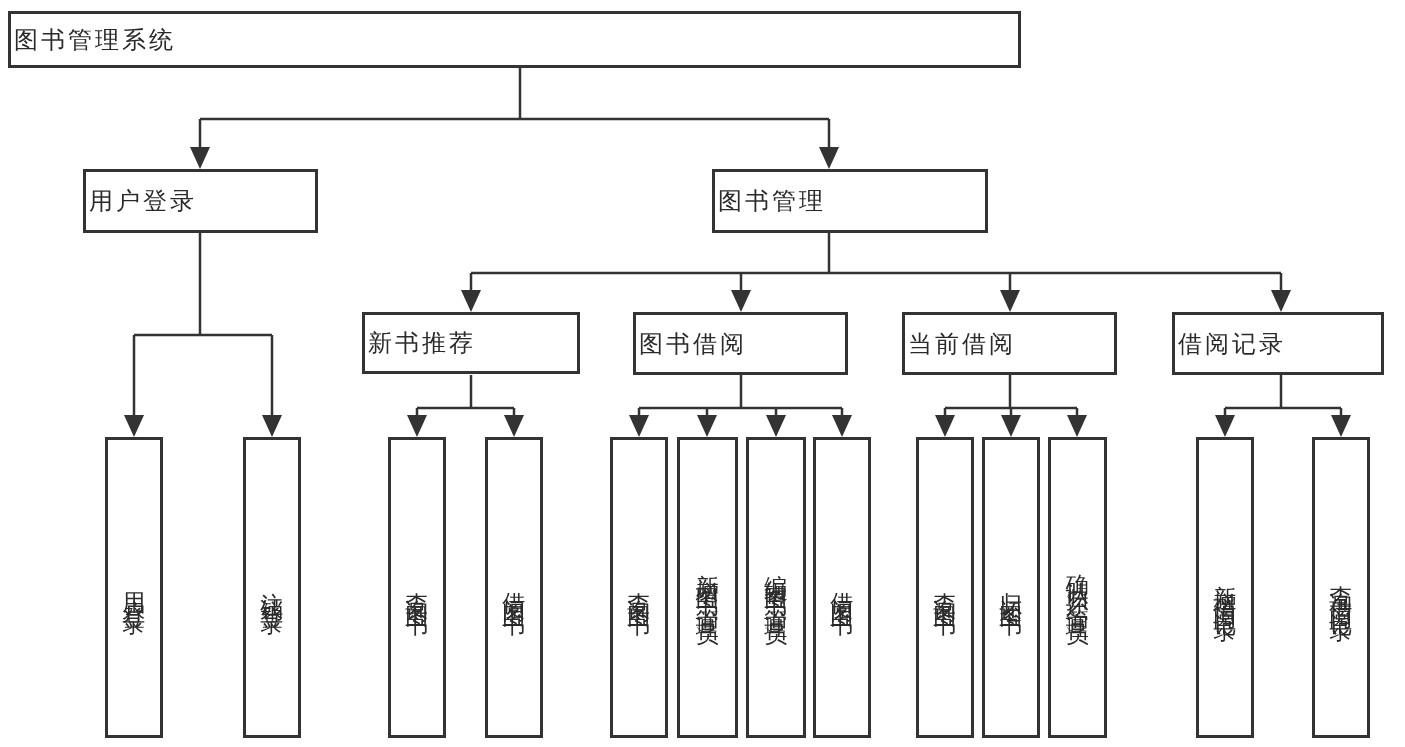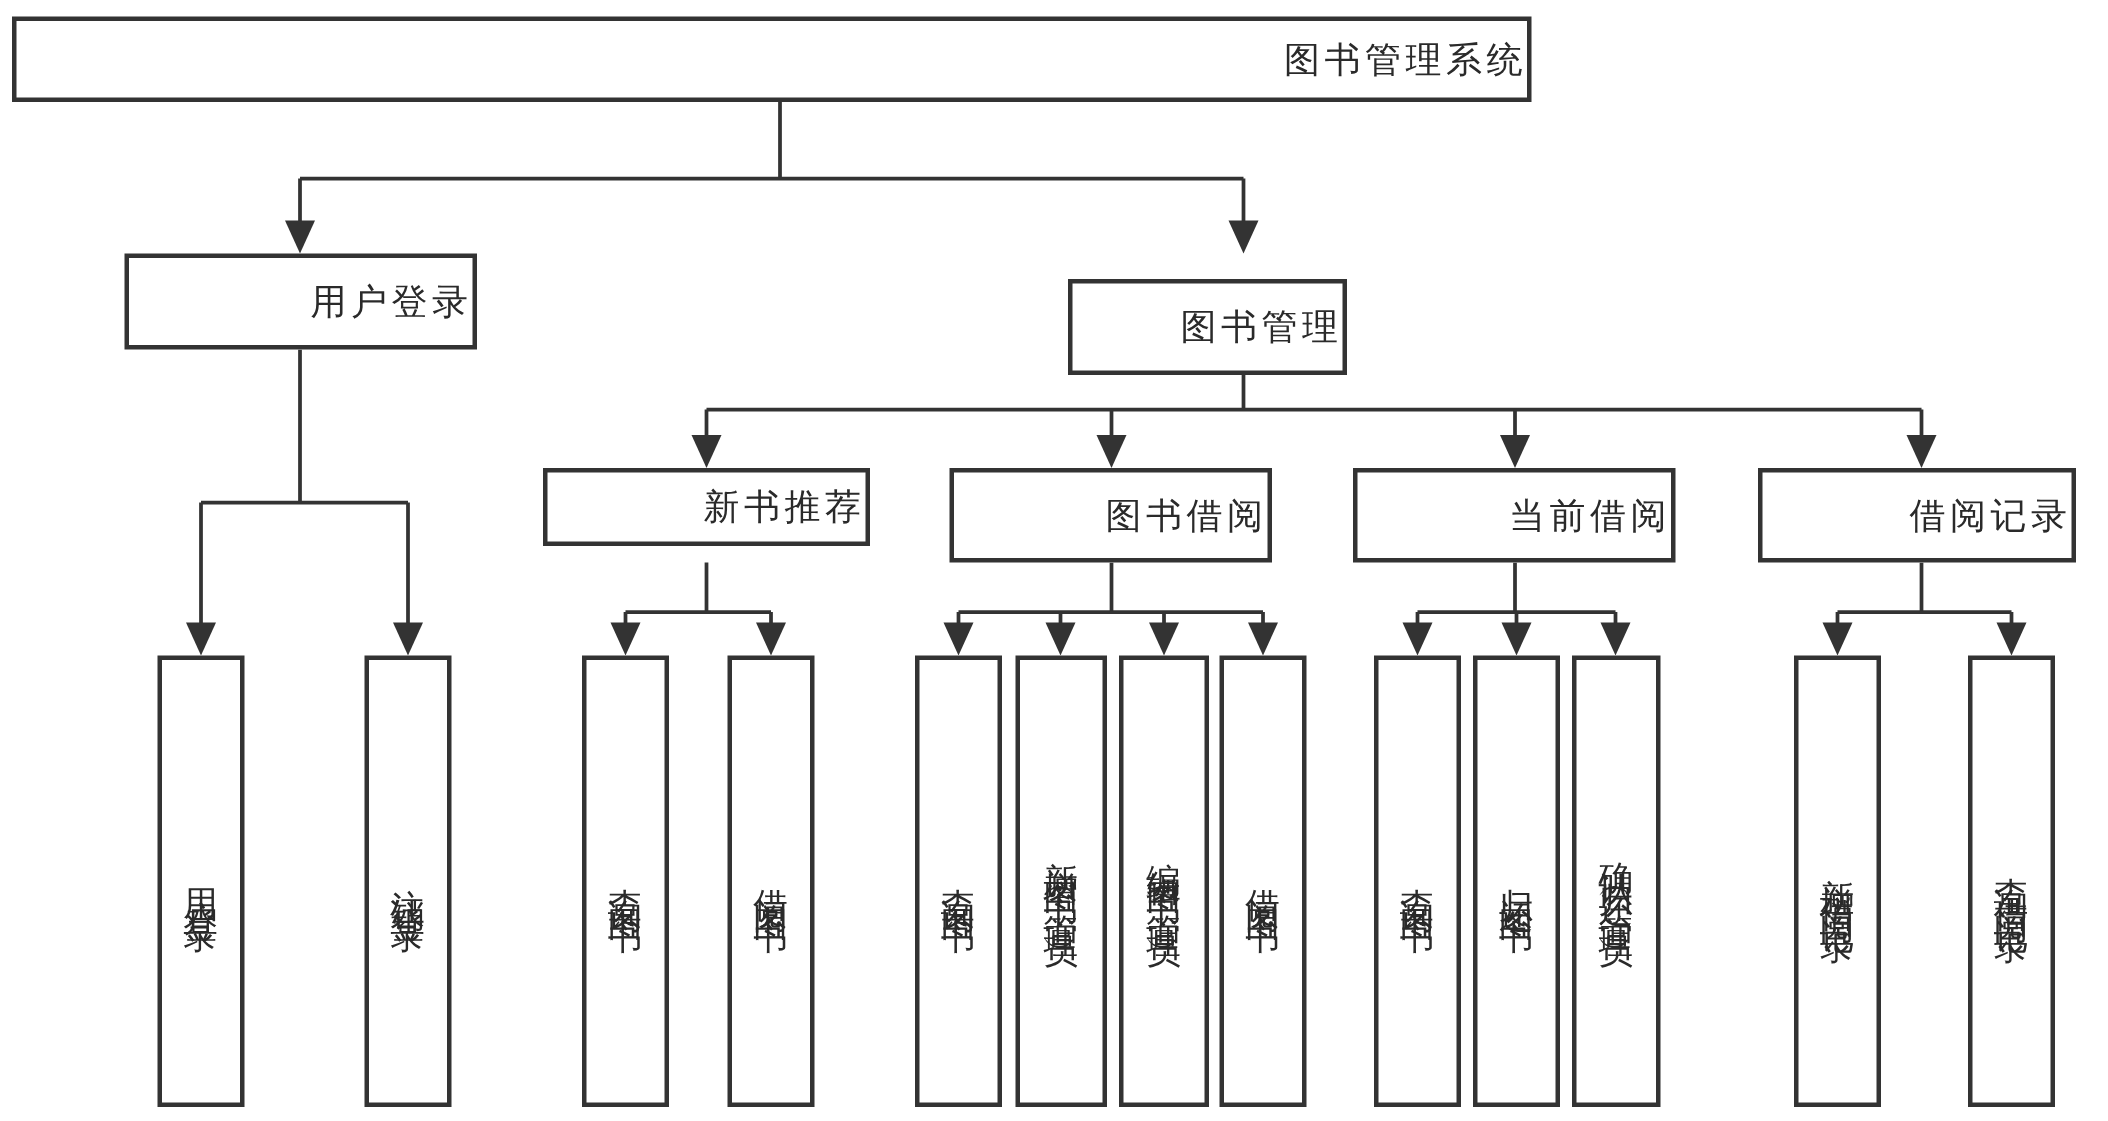--- a/index.html
+++ b/index.html
@@ -24,21 +24,21 @@
     position: absolute; left: 0; top: 0;
     width: 1405px; height: 747px;
   }
   .cline { stroke: var(--line-color); stroke-width: 2.5; fill: none; }
   .carrow { fill: var(--line-color); stroke: none; }
   .hbox {
     position: absolute;
     box-sizing: border-box;
     background: var(--background-color);
     border: 3px solid var(--line-color);
-    display: flex; align-items: center; justify-content: flex-end;
+    display: flex; align-items: center; justify-content: flex-start;
   }
   .hbox .lbl {
     font-size: 24px;
     letter-spacing: 3px;
     padding-left: 3px; 
     color: var(--text-color);
     white-space: nowrap;
   }
   .vbox {
     position: absolute;
@@ -137,25 +137,25 @@
     </g>
   </svg>
 
   <div class="hbox" style="left:8px; top:11px; width:1013px; height:57px">
     <span class="lbl">图书管理系统</span>
   </div>
 
   <div class="hbox" style="left:83px; top:169px; width:235px; height:64px">
     <span class="lbl">用户登录</span>
   </div>
-  <div class="hbox" style="left:712px; top:186px; width:186px; height:64px">
+  <div class="hbox" style="left:712px; top:169px; width:276px; height:64px">
     <span class="lbl">图书管理</span>
   </div>
 
-  <div class="hbox" style="left:362px; top:312px; width:218px; height:52px">
+  <div class="hbox" style="left:362px; top:312px; width:218px; height:62px">
     <span class="lbl">新书推荐</span>
   </div>
   <div class="hbox" style="left:902px; top:312px; width:215px; height:63px">
     <span class="lbl">当前借阅</span>
   </div>
   <div class="hbox" style="left:633px; top:312px; width:215px; height:63px">
     <span class="lbl">图书借阅</span>
   </div>
   <div class="hbox" style="left:1172px; top:312px; width:212px; height:63px">
     <span class="lbl">借阅记录</span>

